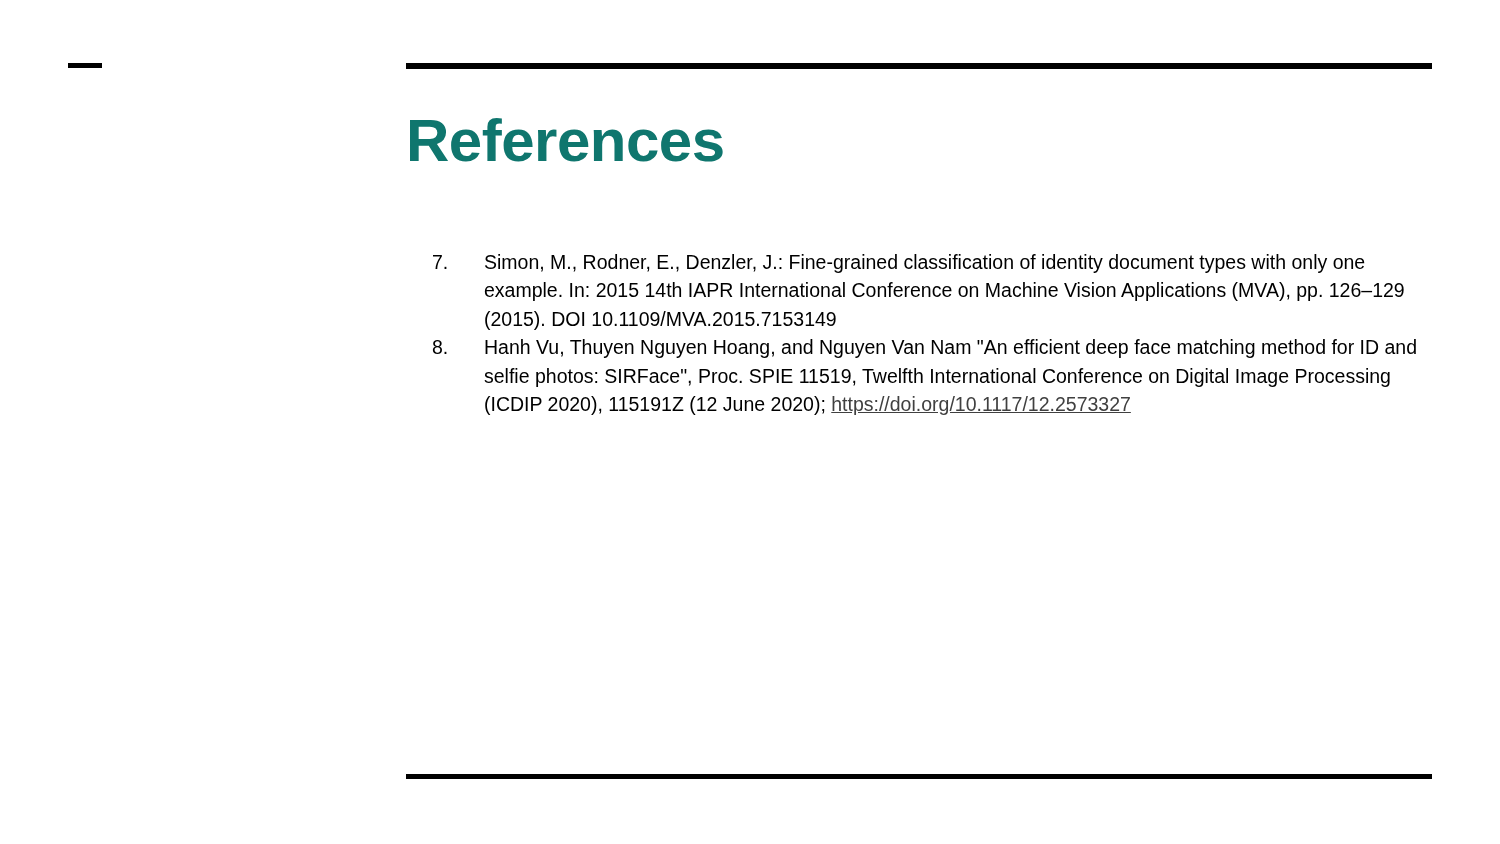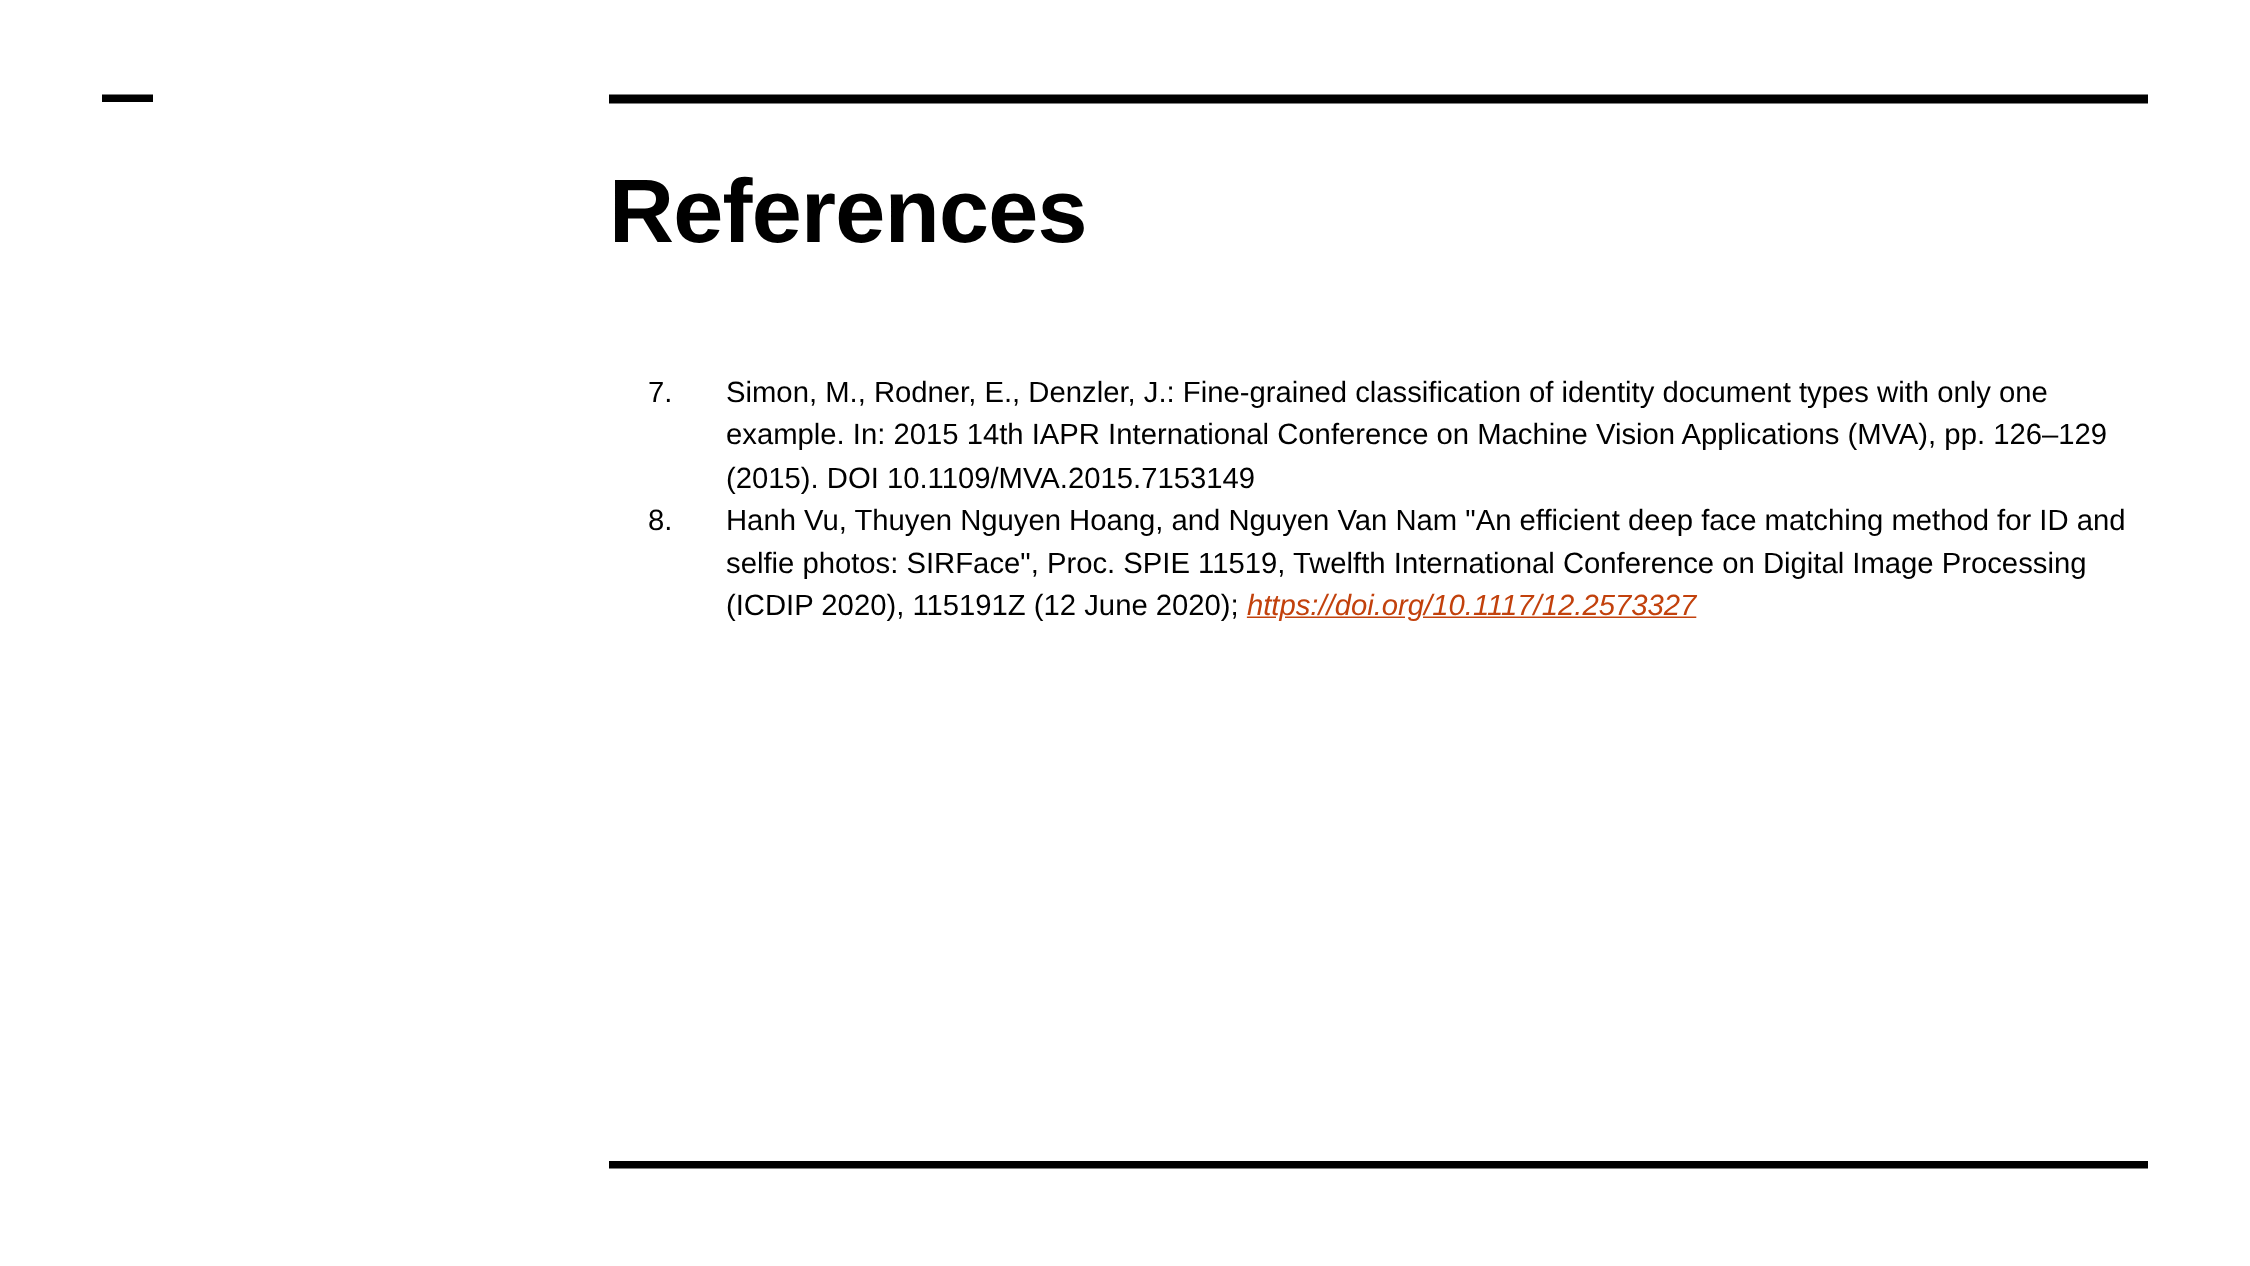--- a/index.html
+++ b/index.html
@@ -48,21 +48,21 @@
     background: #000000;
   }
   .title {
     position: absolute;
     left: 406px;
     top: 108px;
     font-size: 60px;
     font-weight: bold;
     letter-spacing: -0.5px;
     line-height: 1.1;
-    color: #000000;
+    color: #0f766e;
     margin: 0;
   }
   .body-block {
     position: absolute;
     left: 406px;
     top: 248px;
     width: 1026px;
   }
   .ref-item {
     display: flex;
@@ -77,24 +77,23 @@
     flex: 0 0 78px;
     text-align: left;
     padding-left: 26px;
     box-sizing: border-box;
   }
   .ref-text {
     flex: 1 1 auto;
     padding-right: 2px;
   }
   .ref-link {
-    color: #c2410c;
+    color: #404040;
     text-decoration: underline;
     cursor: pointer;
-    font-style: italic;
   }
 </style>
 </head>
 <body>
 
 <div class="slide">
 
   <div class="corner-dash"></div>
   <div class="rule-top"></div>
 

